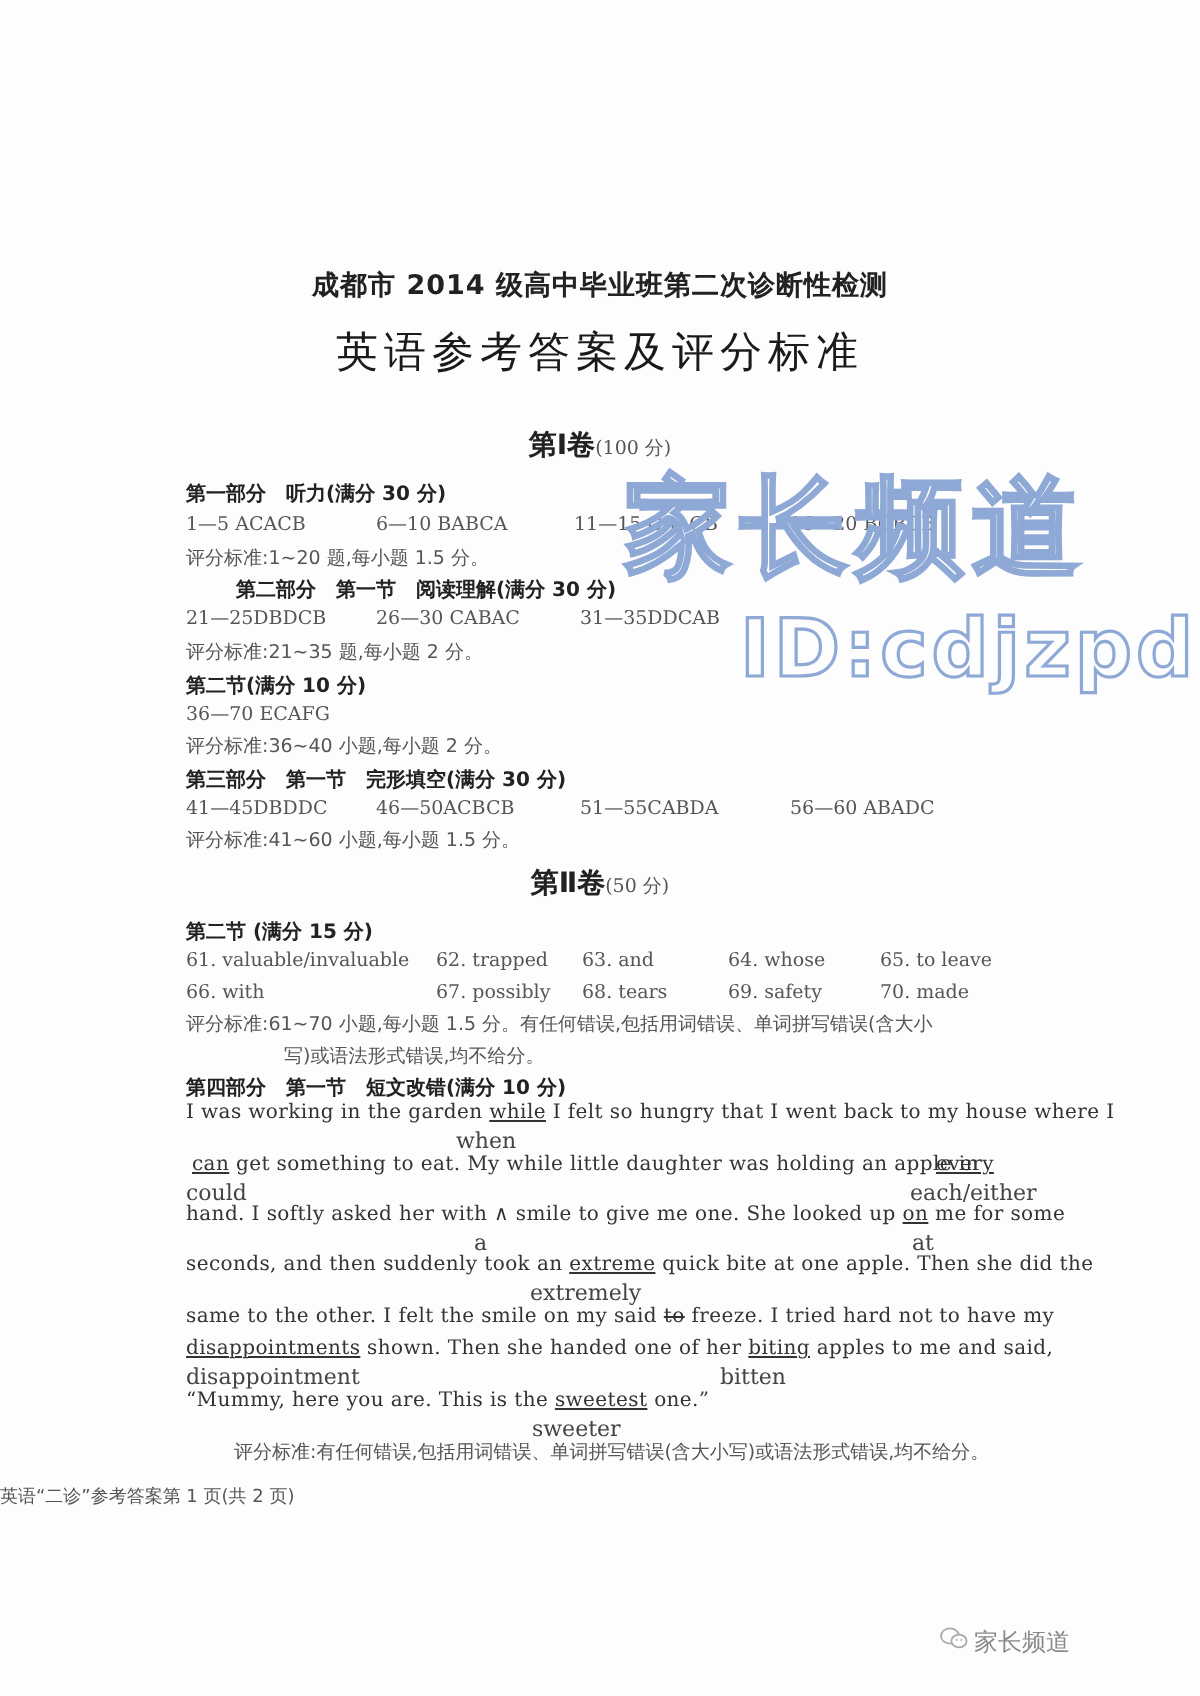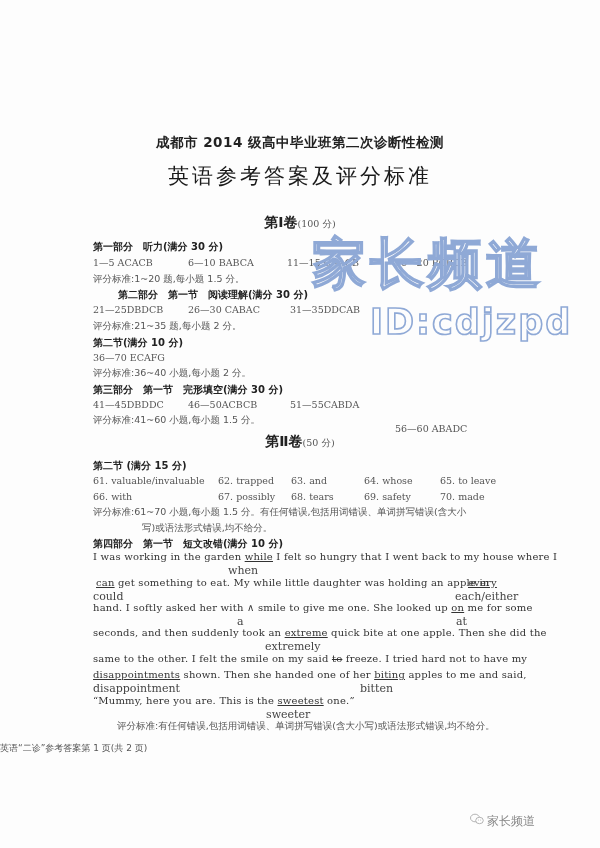--- a/index.html
+++ b/index.html
@@ -13,21 +13,21 @@
   .sec { font-size:10px; font-weight:bold; font-family:"DejaVu Sans", sans-serif; color:#222; }
   .ans { font-size:9.5px; color:#555; }
   .note { font-size:9.5px; color:#555; font-family:"DejaVu Sans", sans-serif; }
   .para { font-size:10px; color:#333; letter-spacing:0.2px; }
   .corr { font-size:11px; color:#444; }
   .ul { text-decoration:underline; }
   .strike { text-decoration:line-through; }
   .footer { left:0; width:480px; top:742px; text-align:left; font-size:9px; color:#555; font-family:"DejaVu Sans", sans-serif; }
   .wm { font-family:"DejaVu Sans", sans-serif; font-weight:bold; color:transparent; -webkit-text-stroke:1.6px #8fa9d6; }
   .wm1 { left:312px; top:228px; font-size:54px; letter-spacing:4px; }
-  .wm2 { left:370px; top:302px; font-size:35px; letter-spacing:2px; }
+  .wm2 { left:370px; top:302px; font-size:40px; letter-spacing:2px; }
   .brand { left:487px; top:813px; font-size:12px; color:#888; font-family:"DejaVu Sans", sans-serif; }
   .brand-icon { left:470px; top:813px; width:14px; height:12px; }
 </style>
 </head>
 <body>
 
 <div class="abs title1">成都市 2014 级高中毕业班第二次诊断性检测</div>
 <div class="abs title2">英语参考答案及评分标准</div>
 
 <div class="abs vol" style="top:214px;">
@@ -48,21 +48,21 @@
 <div class="abs note" style="left:93px;top:320px;">评分标准:21~35 题,每小题 2 分。</div>
 
 <div class="abs sec" style="left:93px;top:336px;">第二节(满分 10 分)</div>
 <div class="abs ans" style="left:93px;top:352px;">36—70 ECAFG</div>
 <div class="abs note" style="left:93px;top:367px;">评分标准:36~40 小题,每小题 2 分。</div>
 
 <div class="abs sec" style="left:93px;top:383px;">第三部分　第一节　完形填空(满分 30 分)</div>
 <div class="abs ans" style="left:93px;top:399px;">41—45DBDDC</div>
 <div class="abs ans" style="left:188px;top:399px;">46—50ACBCB</div>
 <div class="abs ans" style="left:290px;top:399px;">51—55CABDA</div>
-<div class="abs ans" style="left:395px;top:399px;margin-top:24px;">56—60 ABADC</div>
+<div class="abs ans" style="left:395px;top:399px;">56—60 ABADC</div>
 <div class="abs note" style="left:93px;top:414px;">评分标准:41~60 小题,每小题 1.5 分。</div>
 
 <div class="abs vol" style="top:433px;">
   <span>第Ⅱ卷</span><small>(50 分)</small>
 </div>
 
 <div class="abs sec" style="left:93px;top:459px;">第二节 (满分 15 分)</div>
 <div class="abs ans" style="left:93px;top:475px;">61. valuable/invaluable</div>
 <div class="abs ans" style="left:218px;top:475px;">62. trapped</div>
 <div class="abs ans" style="left:291px;top:475px;">63. and</div>

